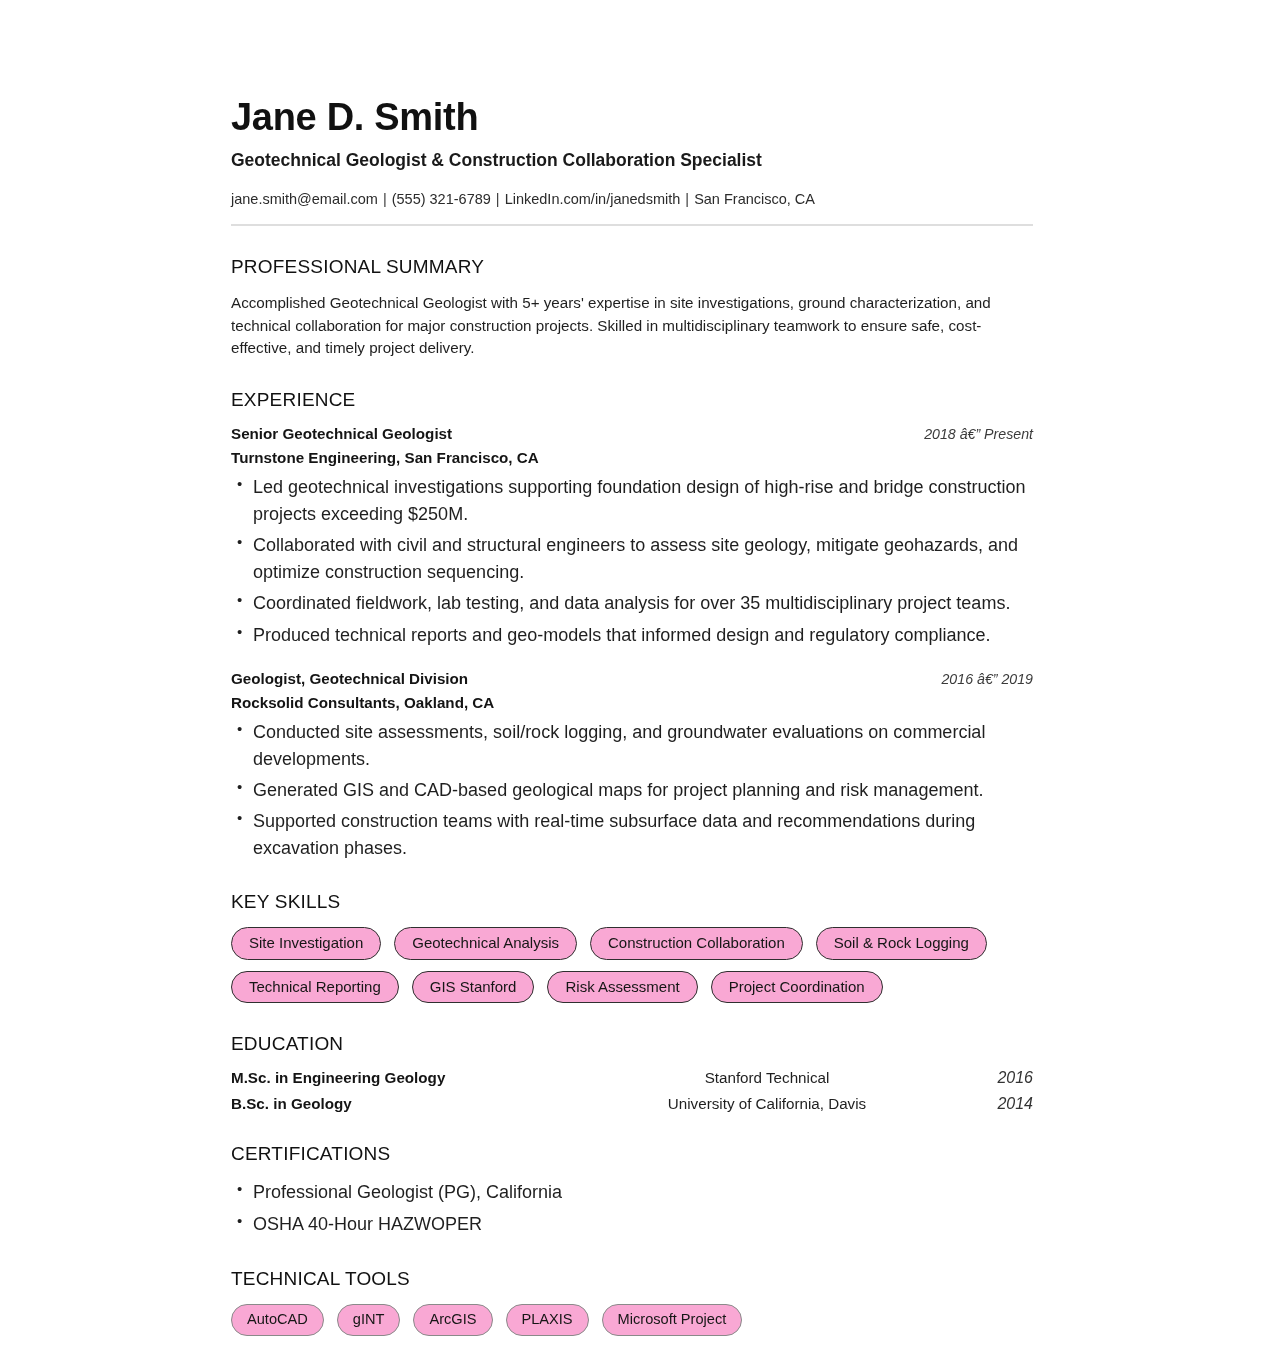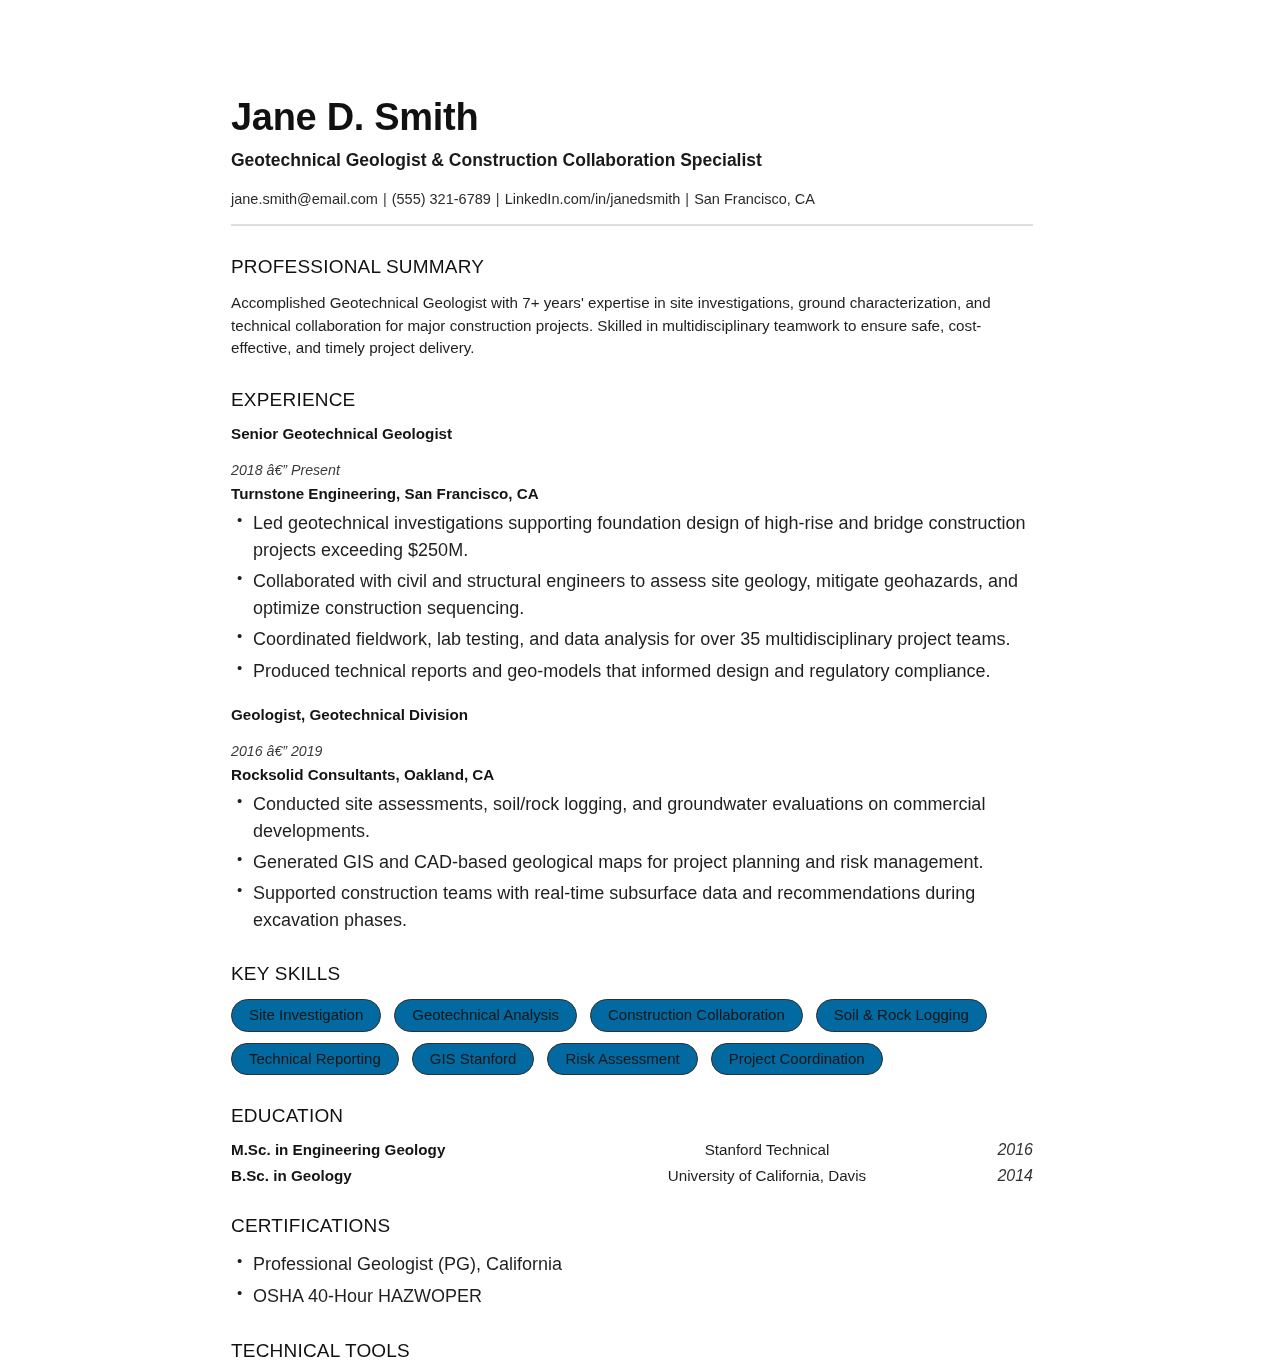--- a/index.html
+++ b/index.html
@@ -75,23 +75,22 @@
     margin: 0;
   }
 
   
   .job { margin-bottom: 22px; }
   .job:last-child { margin-bottom: 0; }
   .job-head {
     display: flex;
     justify-content: space-between;
     align-items: baseline;
-    gap: 20px;
+    gap: 12px;
     margin-bottom: 7px;
-    flex-direction: column;
   }
   .job-title {
     font-size: 15.2px;
     font-weight: bold;
     color: #141414;
   }
   .job-dates {
     font-size: 14.2px;
     font-style: italic;
     color: #3b3b3b;
@@ -132,21 +131,21 @@
     flex-wrap: wrap;
     gap: 11px 13px;
   }
   .chip {
     display: inline-flex;
     align-items: center;
     justify-content: center;
     box-sizing: border-box;
     border: 1px solid #2f2f2f;
     border-radius: 999px;
-    background: #0369a1;
+    background: #f9a8d4;
     font-size: 15px;
     color: #161616;
     padding: 6px 17px 7px 17px;
     line-height: 1.15;
     white-space: nowrap;
   }
   .chip--tool {
     border-color: #8a8a8a;
     font-size: 14.6px;
     padding: 6px 15px 7px 15px;
@@ -192,21 +191,21 @@
       <h1 class="name">Jane D. Smith</h1>
       <div class="headline">Geotechnical Geologist &amp; Construction Collaboration Specialist</div>
       <div class="contact">
         <span>jane.smith@email.com</span><span class="sep">|</span><span>(555) 321-6789</span><span class="sep">|</span><span>LinkedIn.com/in/janedsmith</span><span class="sep">|</span><span>San Francisco, CA</span>
       </div>
       <hr class="rule">
     </header>
 
     <section class="section">
       <h2 class="section-title">PROFESSIONAL SUMMARY</h2>
-      <p class="summary-text">Accomplished Geotechnical Geologist with 7+ years' expertise in site investigations, ground characterization, and technical collaboration for major construction projects. Skilled in multidisciplinary teamwork to ensure safe, cost-effective, and timely project delivery.</p>
+      <p class="summary-text">Accomplished Geotechnical Geologist with 5+ years' expertise in site investigations, ground characterization, and technical collaboration for major construction projects. Skilled in multidisciplinary teamwork to ensure safe, cost-effective, and timely project delivery.</p>
     </section>
 
     <section class="section">
       <h2 class="section-title">EXPERIENCE</h2>
 
       <div class="job">
         <div class="job-head">
           <span class="job-title">Senior Geotechnical Geologist</span>
           <span class="job-dates">2018 â€” Present</span>
         </div>

